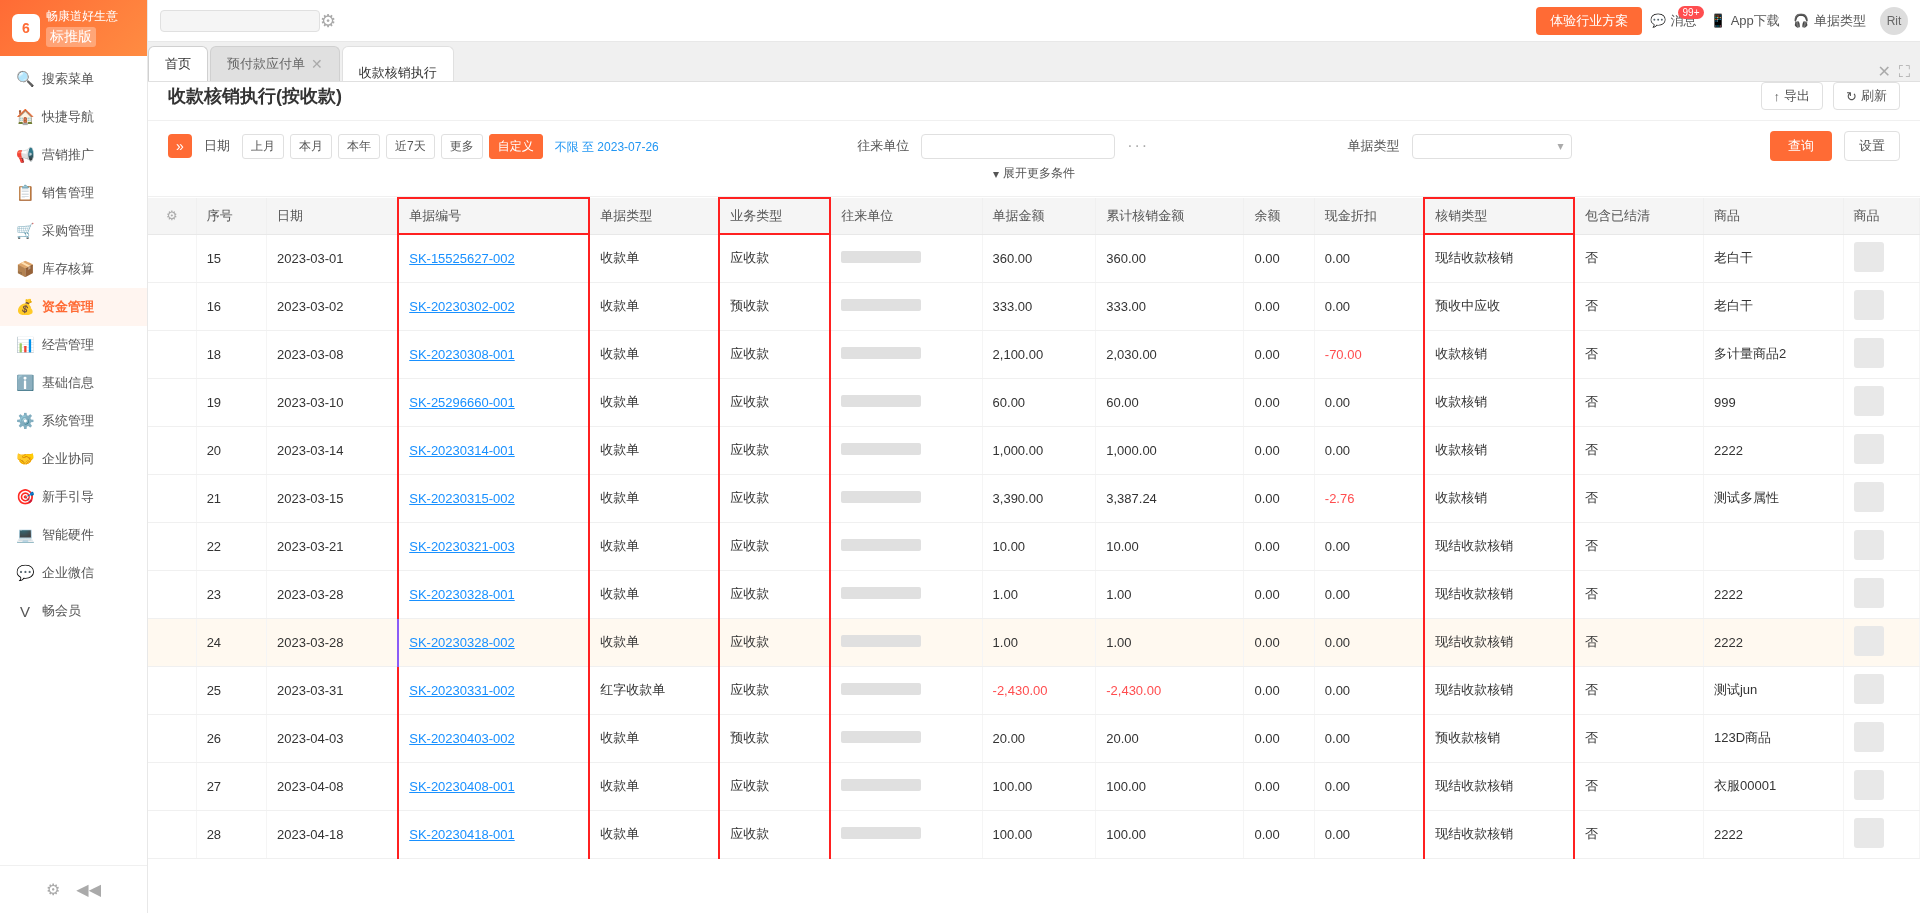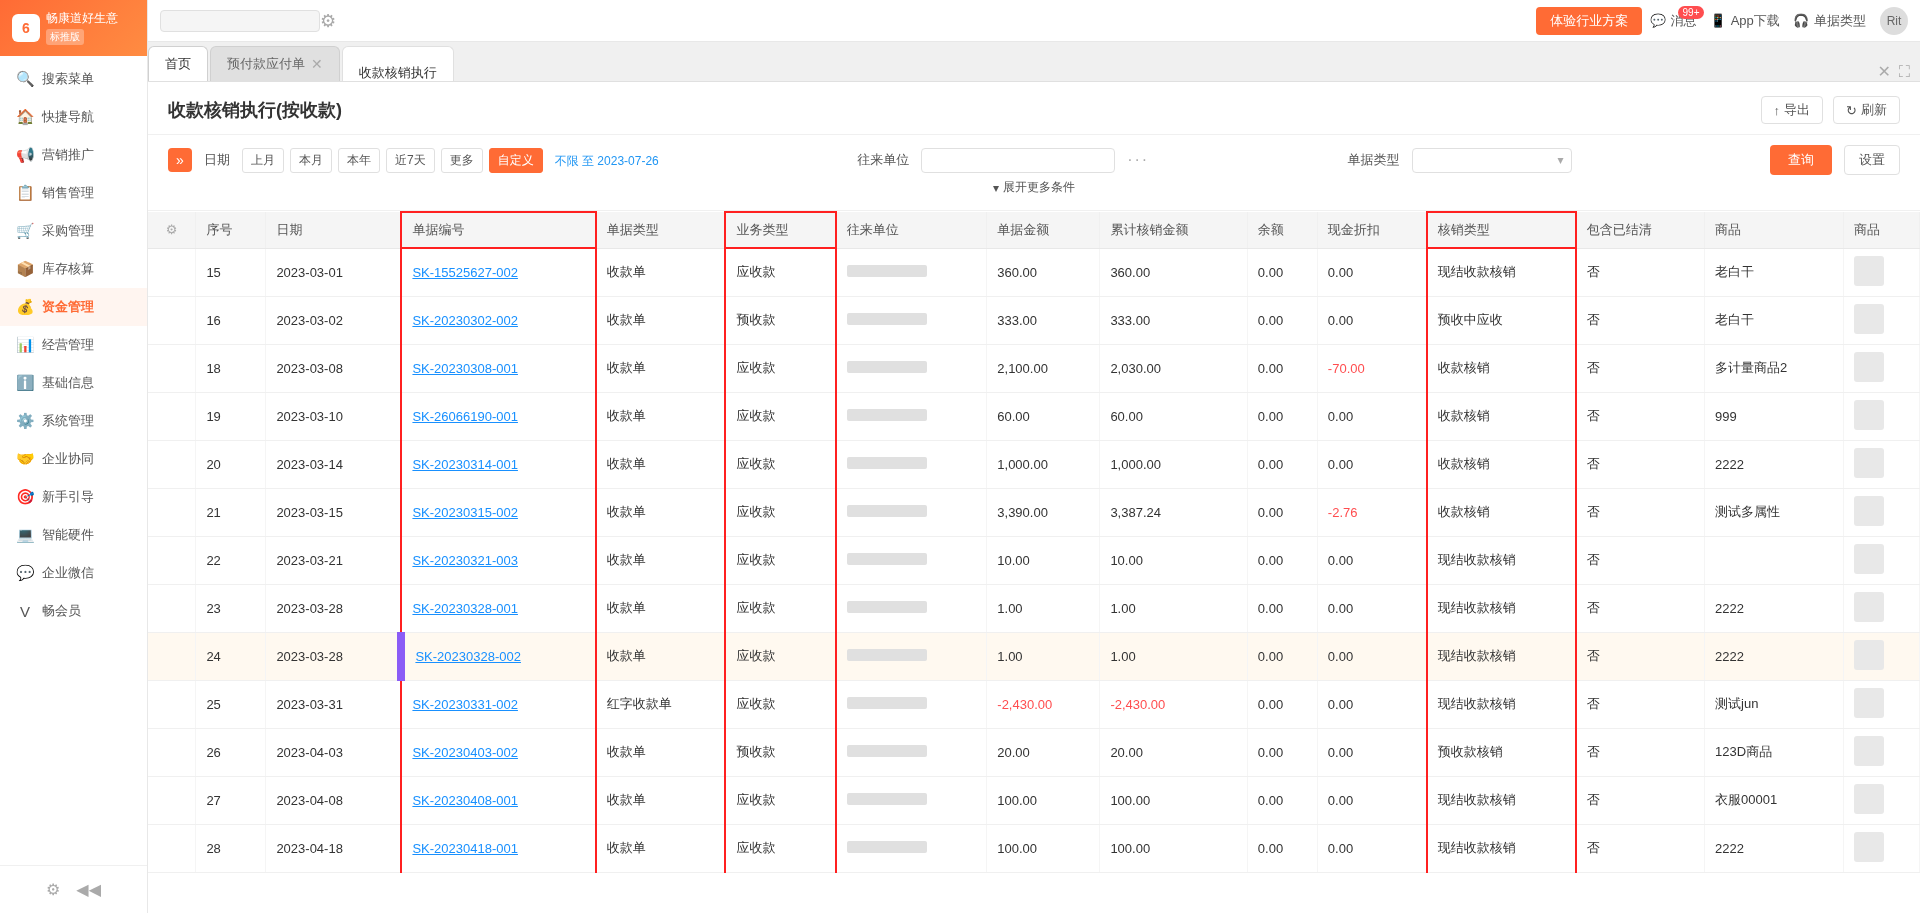--- a/index.html
+++ b/index.html
@@ -3,21 +3,21 @@
   <meta charset="utf-8">
   <style>
     * { box-sizing: border-box; margin: 0; padding: 0; }
     body { font-family: 'Microsoft YaHei', Arial, sans-serif; font-size: 13px; background: #f5f5f5; display: flex; height: 913px; overflow: hidden; }
 
     
     .sidebar { width: 148px; background: #fff; border-right: 1px solid #e8e8e8; display: flex; flex-direction: column; flex-shrink: 0; }
     .sidebar-logo { padding: 10px 12px; background: linear-gradient(135deg, #ff6b35 0%, #ff8c42 100%); color: white; display: flex; align-items: center; gap: 6px; height: 56px; }
     .sidebar-logo-icon { width: 28px; height: 28px; background: #fff; border-radius: 6px; display: flex; align-items: center; justify-content: center; color: #ff6b35; font-weight: bold; font-size: 14px; }
     .sidebar-logo-text { font-size: 12px; color: #fff; line-height: 1.3; }
-    .sidebar-logo-badge { font-size: 10px; background: rgba(255,255,255,0.3); padding: 1px 4px; border-radius: 3px; margin-top: 2px; display: inline-block; }
+    .sidebar-logo-badge { font-size: 14px; background: rgba(255,255,255,0.3); padding: 1px 4px; border-radius: 3px; margin-top: 2px; display: inline-block; }
     .sidebar-nav { flex: 1; overflow-y: auto; padding: 4px 0; }
     .sidebar-item { display: flex; align-items: center; gap: 8px; padding: 10px 16px; cursor: pointer; color: #555; font-size: 13px; transition: background 0.2s; }
     .sidebar-item.active { background: #fff5f0; color: #ff6b35; font-weight: 600; }
     .sidebar-item-icon { font-size: 15px; width: 18px; text-align: center; }
     .sidebar-bottom { padding: 10px 0; border-top: 1px solid #f0f0f0; display: flex; gap: 8px; justify-content: center; }
     .sidebar-bottom-btn { color: #aaa; cursor: pointer; font-size: 16px; padding: 4px; }
 
     
     .main { flex: 1; display: flex; flex-direction: column; overflow: hidden; }
 
@@ -38,21 +38,21 @@
     .tabs { height: 40px; background: #f0f0f0; display: flex; align-items: flex-end; padding: 0 0 0 0; flex-shrink: 0; border-bottom: 1px solid #e0e0e0; }
     .tab { height: 34px; padding: 17px 16px; display: flex; align-items: center; gap: 6px; background: #e0e0e0; border-radius: 6px 6px 0 0; margin-right: 2px; cursor: pointer; font-size: 13px; color: #666; border: 1px solid #d0d0d0; border-bottom: none; }
     .tab.active { background: #fff; color: #333; font-weight: 500; border-color: #e0e0e0; flex-direction: column; }
     .tab-home { background: #fff; color: #333; font-weight: 500; }
     .tab-close { color: #aaa; font-size: 14px; cursor: pointer; line-height: 1; }
     .tabs-right { margin-left: auto; display: flex; align-items: center; padding-right: 10px; gap: 8px; }
     .tabs-right-btn { color: #aaa; cursor: pointer; font-size: 16px; }
 
     
     .page { flex: 1; overflow: hidden; display: flex; flex-direction: column; padding: 0; background: #fff; }
-    .page-header { padding: 14px 20px 10px; border-bottom: 1px solid #f0f0f0; display: flex; align-items: center; justify-content: space-between; }
+    .page-header { padding: 0 20px 10px; border-bottom: 1px solid #f0f0f0; display: flex; align-items: center; justify-content: space-between; }
     .page-title { font-size: 18px; font-weight: 600; color: #333; }
     .page-header-right { display: flex; gap: 10px; }
     .page-action-btn { display: flex; align-items: center; gap: 4px; color: #555; font-size: 13px; cursor: pointer; border: 1px solid #e0e0e0; border-radius: 4px; padding: 4px 12px; background: #fff; }
 
     
     .filter-bar { padding: 10px 20px; background: #fff; border-bottom: 1px solid #f0f0f0; }
     .filter-row { display: flex; align-items: center; gap: 12px; }
     .filter-expand-btn { width: 24px; height: 24px; background: #ff6b35; border-radius: 4px; display: flex; align-items: center; justify-content: center; color: #fff; font-size: 14px; cursor: pointer; flex-shrink: 0; }
     .filter-label { color: #555; font-size: 13px; white-space: nowrap; }
     .filter-date-btns { display: flex; gap: 6px; }
@@ -336,21 +336,21 @@
     <td class="neg-value" style="color: rgb(255, 77, 79);">-70.00</td>
     <td style="border-left:2px solid #ff2020;border-right:2px solid #ff2020;">收款核销</td>
     <td>否</td>
     <td>多计量商品2</td>
     <td><span style="display:inline-block;width:30px;height:30px;background:#e8e8e8;border-radius:3px;"></span></td>
   </tr>
             <tr>
     <td></td>
     <td>19</td>
     <td>2023-03-10</td>
-    <td style="border-left:2px solid #ff2020;border-right:2px solid #ff2020;"><span class="link-text">SK-26066190-001</span></td>
+    <td style="border-left:2px solid #ff2020;border-right:2px solid #ff2020;"><span class="link-text">SK-25296660-001</span></td>
     <td>收款单</td>
     <td style="border-left:2px solid #ff2020;border-right:2px solid #ff2020;">应收款</td>
     <td><span style="display:inline-block;width:80px;height:12px;background:#e0e0e0;border-radius:2px;"></span></td>
     <td>60.00</td>
     <td>60.00</td>
     <td>0.00</td>
     <td>0.00</td>
     <td style="border-left:2px solid #ff2020;border-right:2px solid #ff2020;">收款核销</td>
     <td>否</td>
     <td>999</td>
@@ -421,21 +421,21 @@
     <td>0.00</td>
     <td style="border-left:2px solid #ff2020;border-right:2px solid #ff2020;">现结收款核销</td>
     <td>否</td>
     <td>2222</td>
     <td><span style="display:inline-block;width:30px;height:30px;background:#e8e8e8;border-radius:3px;"></span></td>
   </tr>
             <tr class="highlighted">
     <td></td>
     <td>24</td>
     <td>2023-03-28</td>
-    <td style="border-left:8px solid #8b5cf6;border-right:2px solid #ff2020;"><span class="link-text">SK-20230328-002</span></td>
+    <td style="border-left:2px solid #8b5cf6;border-right:2px solid #ff2020;"><span class="link-text">SK-20230328-002</span></td>
     <td>收款单</td>
     <td style="border-left:2px solid #ff2020;border-right:2px solid #ff2020;">应收款</td>
     <td><span style="display:inline-block;width:80px;height:12px;background:#e0e0e0;border-radius:2px;"></span></td>
     <td>1.00</td>
     <td>1.00</td>
     <td>0.00</td>
     <td>0.00</td>
     <td style="border-left:2px solid #ff2020;border-right:2px solid #ff2020;">现结收款核销</td>
     <td>否</td>
     <td>2222</td>

